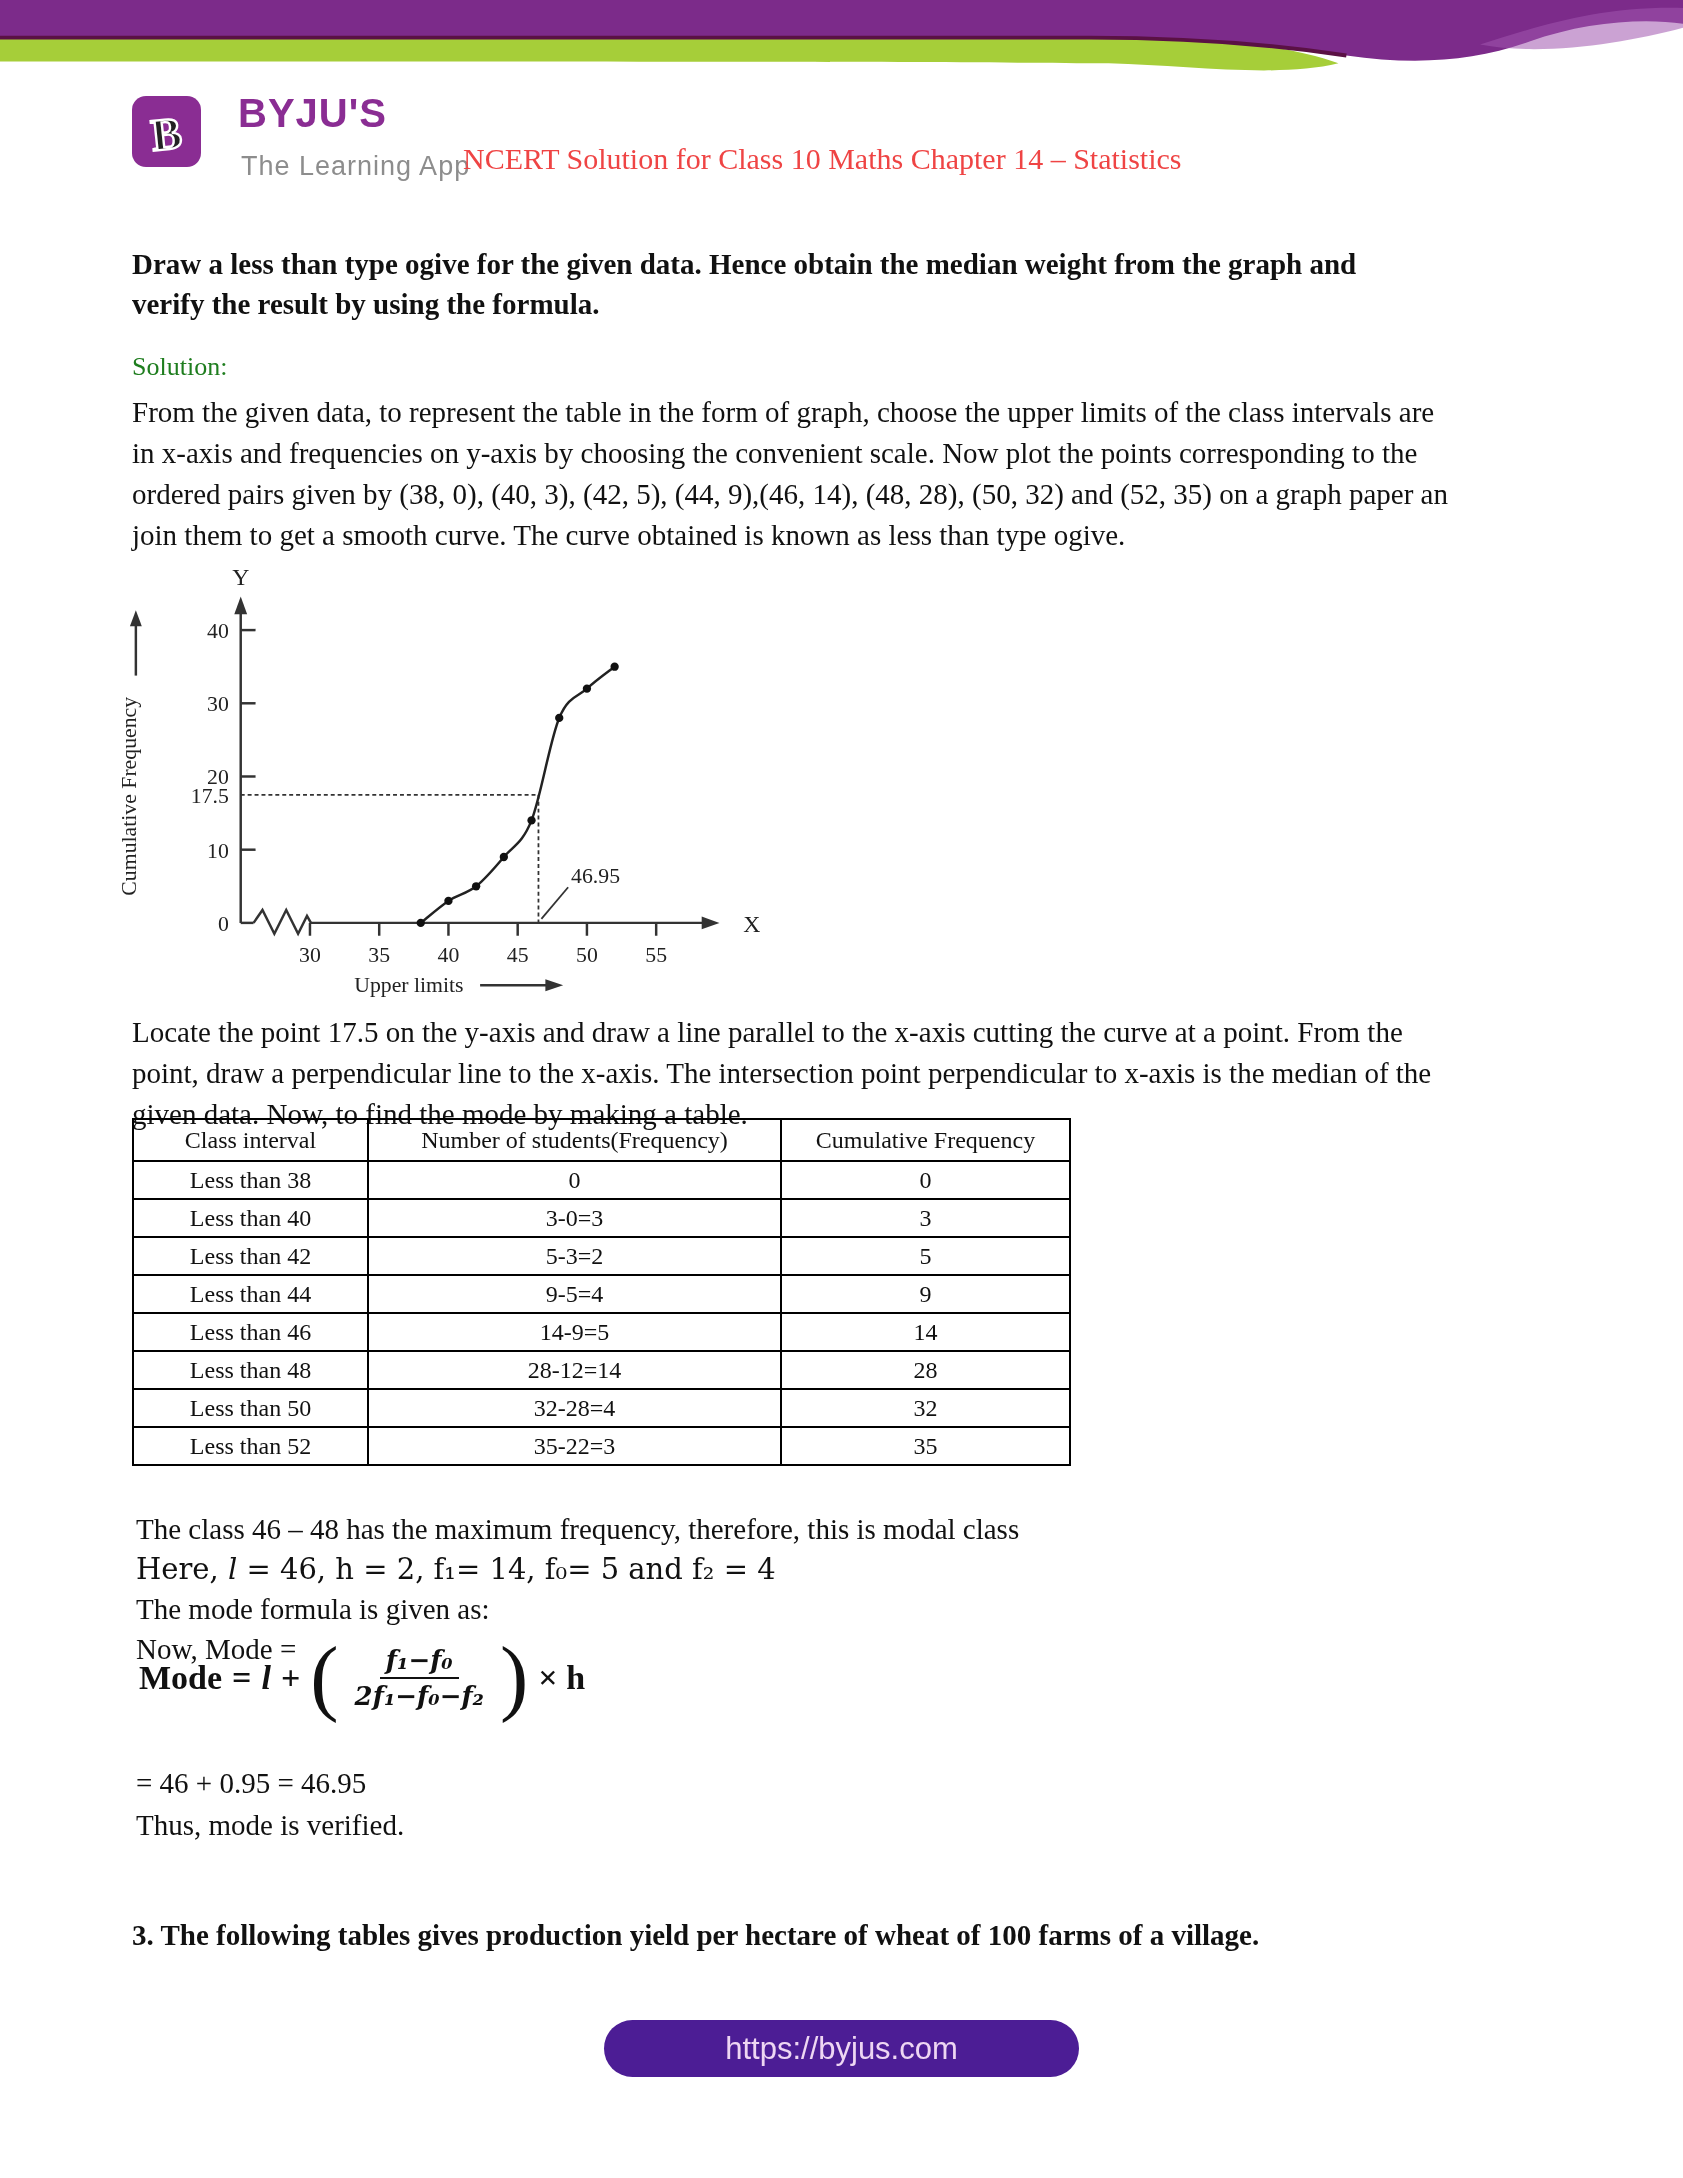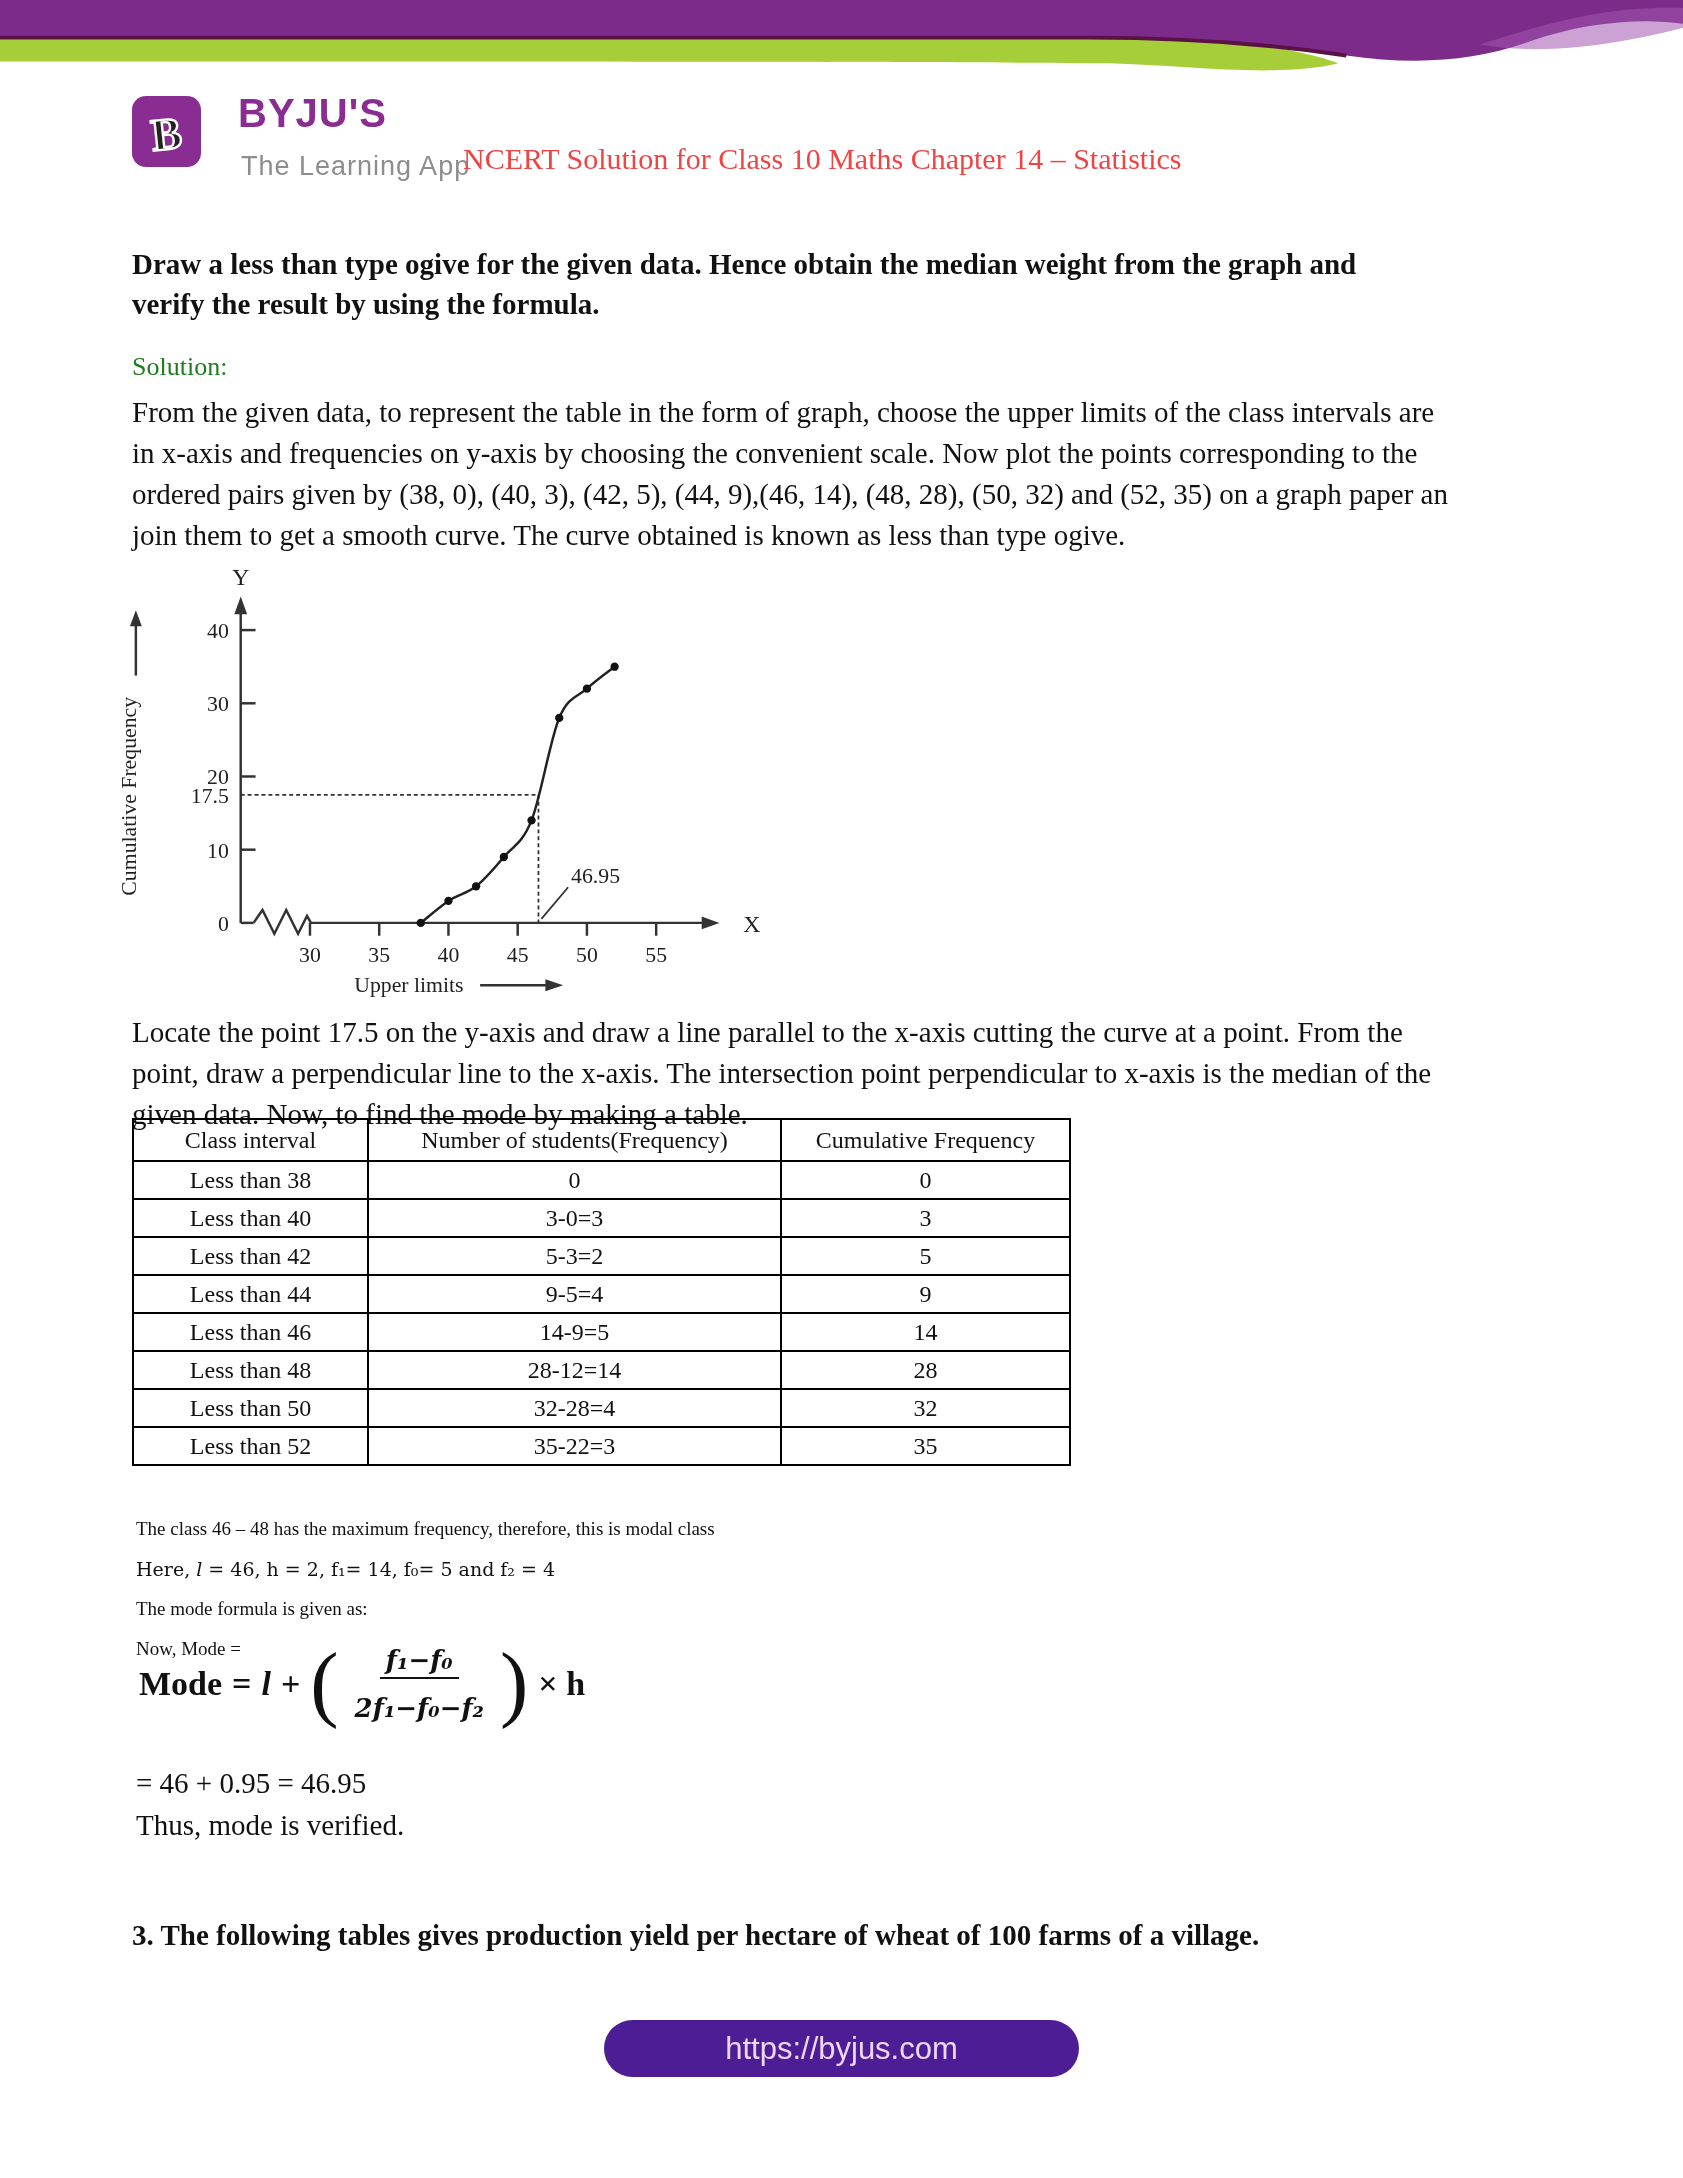--- a/index.html
+++ b/index.html
@@ -21,29 +21,29 @@
   .para1{top:392px;}
   .para2{top:1012px;}
   
   .chart{top:547px;left:102px;}
   
   .stats-table{top:1118px;left:132px;border-collapse:collapse;font-size:24px;}
   .stats-table td,.stats-table th{border:2px solid #000;text-align:center;
       font-weight:normal;padding:0 10px;height:36px;}
   .stats-table th{height:40px;}
   .col1{width:213px;} .col2{width:391px;margin-top:16px;} .col3{width:267px;}
-  .after-table{top:1509px;left:136px;font-size:19px;line-height:40px;}
+  .after-table{top:1509px;left:136px;font-size:29px;line-height:40px;}
   .formula{top:1645px;left:139px;display:flex;align-items:center;gap:10px;
            font-size:34px;font-weight:600;}
   .formula .var{font-style:italic;font-weight:600;}
   .paren{font-size:85px;font-weight:400;line-height:0;position:relative;top:-2px;}
   .frac{display:inline-flex;flex-direction:column;align-items:center;font-size:26px;
         font-family:"DejaVu Serif","DejaVu Sans",serif;font-style:italic;font-weight:600;}
   .frac .num{padding:0 6px 2px 6px;border-bottom:2.5px solid #111;}
-  .frac .den{padding:14px 6px 0 6px;}
+  .frac .den{padding:2px 6px 0 6px;}
   .subline{font-family:"DejaVu Serif","DejaVu Sans",serif;}
   .result{top:1762px;left:136px;font-size:29px;line-height:42px;}
   .q3{top:1919px;left:132px;font-size:29px;font-weight:bold;}
   .footer-pill{top:2020px;left:604px;width:475px;height:57px;background:#4c1d95;
       border-radius:30px;display:flex;align-items:center;justify-content:center;
       font-family:"Liberation Sans",sans-serif;font-size:31px;color:#eed6f3;cursor:pointer;}
   svg text{font-family:"Liberation Serif",serif;fill:#222;}
 </style>
 </head>
 <body>

